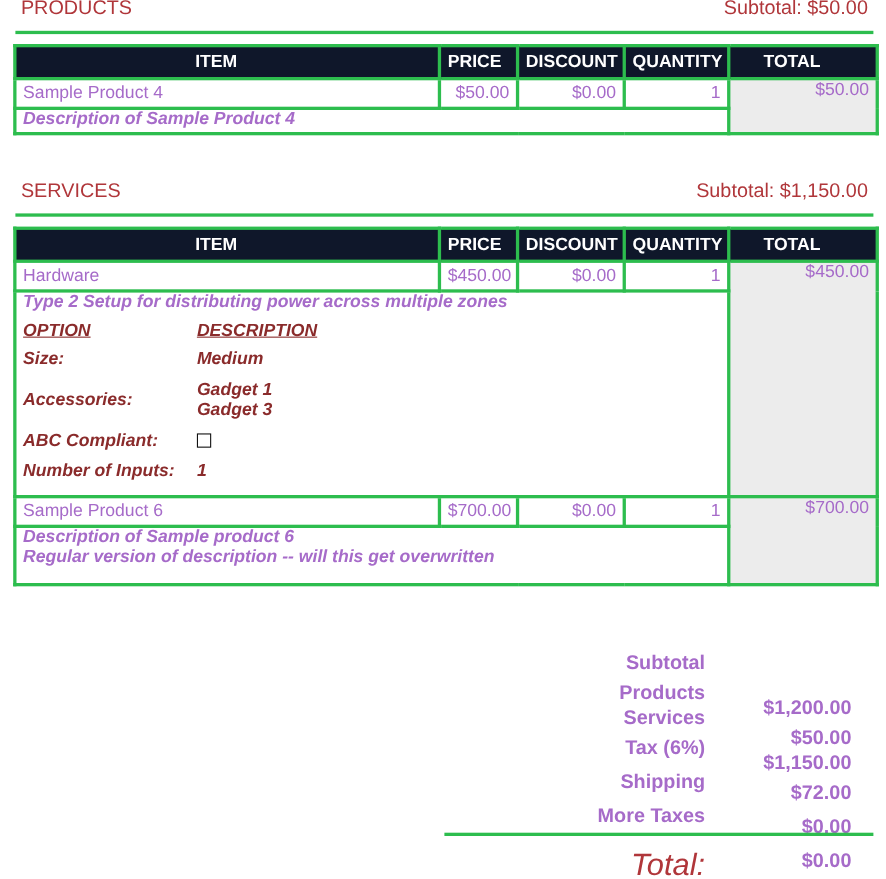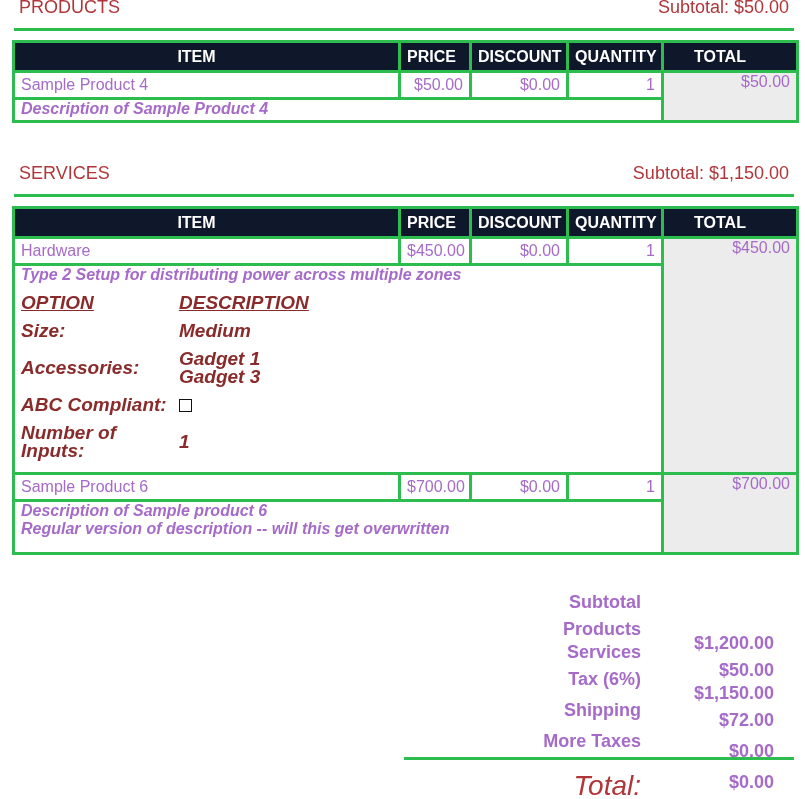--- a/index.html
+++ b/index.html
@@ -18,21 +18,21 @@
     table.items td { font-size: 16px; color: #a66bc9; height: 24px; }
     td.num { text-align: right; padding-right: 6px; }
     td.item-name { text-align: left; padding-left: 5px; }
     td.total-cell { background: #ececec; text-align: right; vertical-align: top; padding-top: 4px; padding-right: 6px; }
     td.desc { color: #8a2b2b; font-weight: bold; font-style: italic; font-size: 15px; vertical-align: top;
               padding: 6px 6px 8px 7px; }
     .desc-line { display: block; line-height: 18px; }
 
     table.options { border-collapse: collapse; margin-top: 8px; margin-left: 0px; }
     table.options td { border: none; padding: 0; height: auto; color: #8a2b2b; font-weight: bold;
-                       font-style: italic; font-size: 19px; vertical-align: middle; }
+                       font-style: italic; font-size: 16px; vertical-align: middle; }
     table.options td.opt-label { width: 158px; padding-left: 0; }
     table.options tr.head td { text-decoration: underline; padding-bottom: 8px; }
     table.options tr.row td { padding-bottom: 10px; line-height: 18px; }
     .checkbox-box { display: inline-block; width: 11px; height: 11px; border: 1.5px solid #111;
                     vertical-align: middle; }
 
     .summary { position: absolute; left: 404px; width: 390px; }
     .sum-row { position: absolute; left: 0; width: 390px; height: 22px; font-weight: bold;
                font-size: 18px; color: #a66bc9; }
     .sum-label { position: absolute; right: 153px; }

